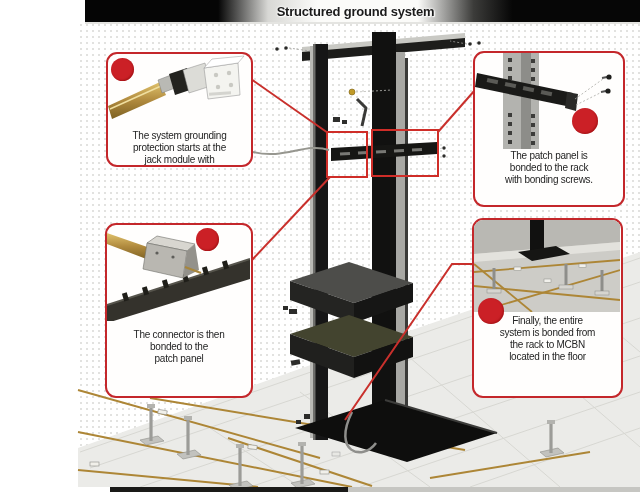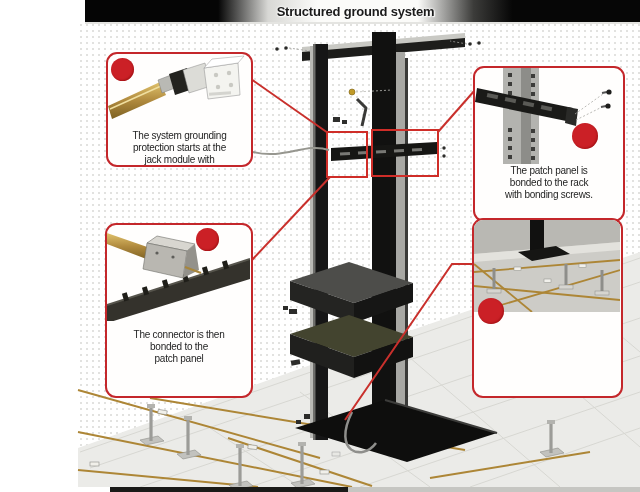--- a/index.html
+++ b/index.html
@@ -20,21 +20,21 @@
   
   .callout{position:absolute;background:#fffefd;border:2.5px solid #c4272b;border-radius:11px;
            box-sizing:border-box;overflow:hidden;}
   .callout .photo{position:absolute;left:0;top:0;right:0;}
   .callout .cap{position:absolute;left:3px;right:3px;text-align:center;color:#242424;
         font-size:10px;line-height:12px;letter-spacing:-0.25px;white-space:pre-line;font-weight:500;}
   .dot-marker{position:absolute;border-radius:50%;background:#cb2026;
         box-shadow:inset -1px -1px 2px rgba(120,0,0,.45);}
   #box1{left:106px;top:52px;width:147px;height:115px;}
   #box2{left:105px;top:223px;width:148px;height:175px;}
-  #box3{left:473px;top:66px;width:152px;height:156px;}
+  #box3{left:473px;top:51px;width:152px;height:156px;}
   #box4{left:472px;top:218px;width:151px;height:180px;}
   #box1 .cap{top:76px;} #box2 .cap{top:104px;} #box3 .cap{top:97px;} #box4 .cap{top:95px;}
   
   .strip-dark{position:absolute;left:110px;top:487px;width:238px;height:5px;background:#1a1a18;}
   .strip-light{position:absolute;left:348px;top:487px;width:292px;height:5px;background:#c6c6c2;}
 </style>
 </head>
 <body>
 
 <div id="stage">
@@ -310,20 +310,24 @@
           <rect x="85" y="65" width="14" height="4"></rect>
         <rect x="121" y="71" width="14" height="4"></rect>
       </g>
       <g fill="#f2f1ec" stroke="#8d8d88" stroke-width="0.5">
         <rect x="40" y="47" width="7" height="3.5"></rect>
           <rect x="70" y="59" width="7" height="3.5"></rect>
         <rect x="105" y="44" width="7" height="3.5"></rect>
       </g>
     </svg>
     <div class="dot-marker" style="left:4px;top:78px;width:26px;height:26px;"></div>
+    <div class="cap">Finally, the entire
+system is bonded from
+the rack to MCBN
+located in the floor</div>
   </div>
 
   <div class="titlebar">
     <span class="t">Structured ground system</span>
   </div>
 
   <div class="strip-dark"></div>
   <div class="strip-light"></div>
 </div>
 

